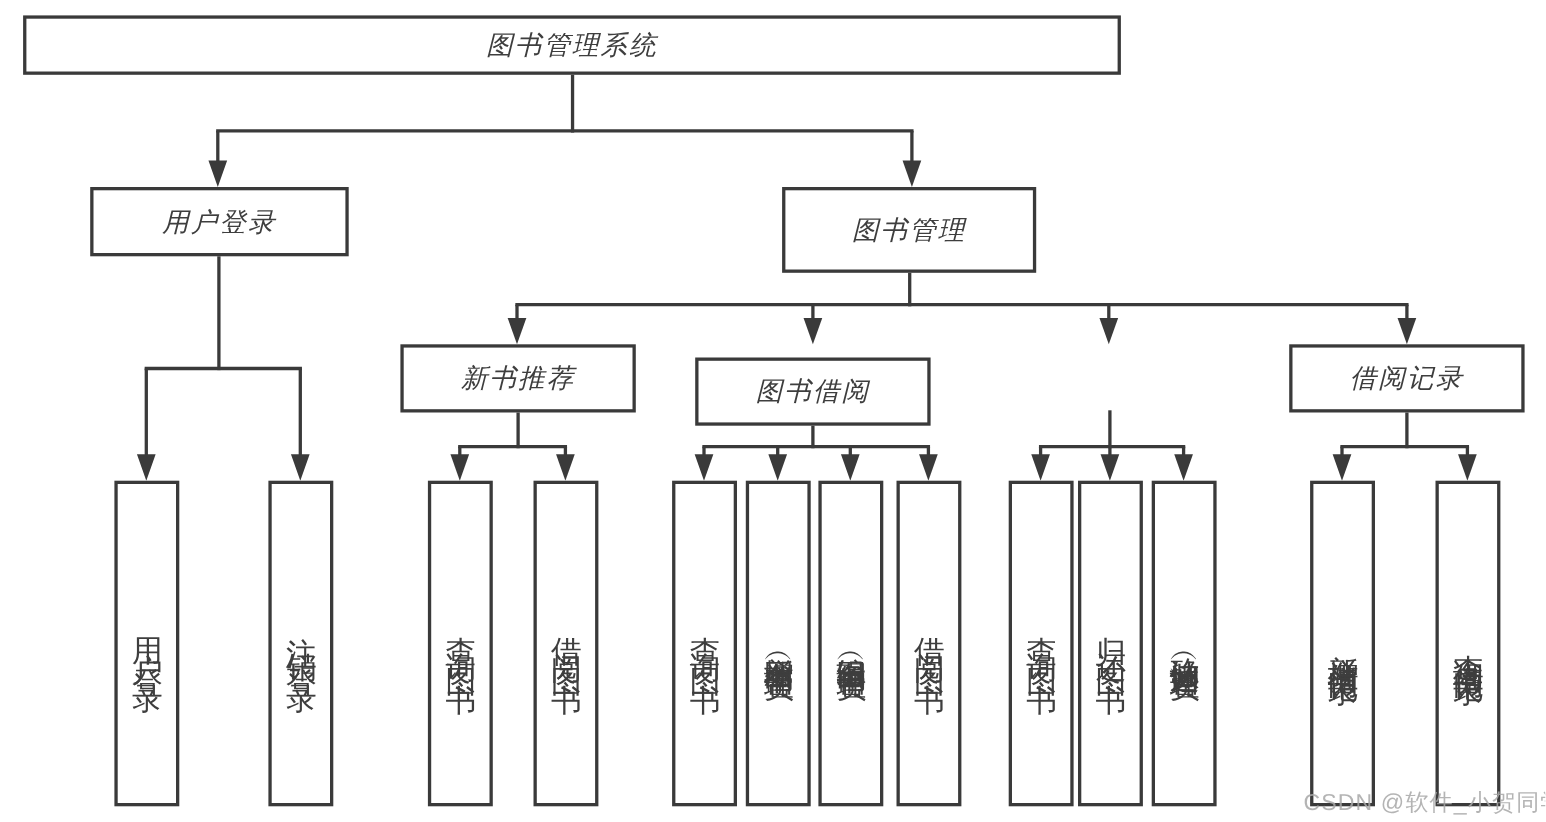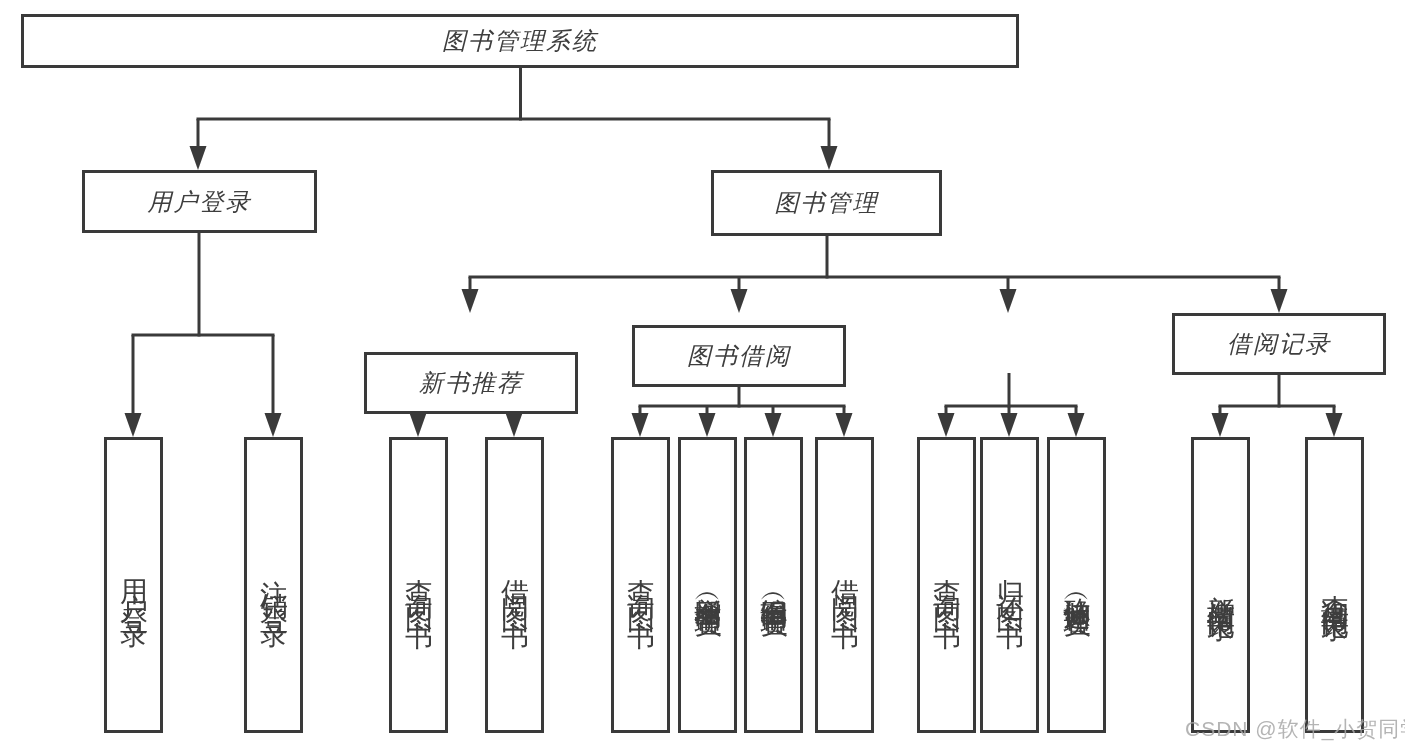--- a/index.html
+++ b/index.html
@@ -22,23 +22,23 @@
     position:absolute;
     box-sizing:border-box;
     border:3px solid var(--line);
     background:#fff;
     display:flex;align-items:center;justify-content:center;
     text-align:center;
   }
   .h-node{font-size:24px;letter-spacing:2px;white-space:nowrap;font-style:italic;}
   .root{left:21px;top:14px;width:998px;height:54px;}
   .l2a{left:82px;top:170px;width:235px;height:63px;}
-  .l2b{left:711px;top:170px;width:231px;height:66px;}
+  .l2b{left:711px;top:170px;width:231px;height:78px;}
   .l3{top:313px;width:214px;height:62px;}
-  .l3a{left:364px;margin-top:39px;} .l3b{left:632px;margin-top:12px;} .l3c{left:902px;} .l3d{left:1172px;}
+  .l3a{left:364px;} .l3b{left:632px;margin-top:12px;} .l3c{left:902px;} .l3d{left:1172px;}
   .leaf{
     top:437px;height:296px;width:59px;
     writing-mode:vertical-rl;text-orientation:mixed;
     font-size:28px;line-height:1;
   }
   .sp14{letter-spacing:14px;}
   .sp4{letter-spacing:4px;}
   .sp2{letter-spacing:2px;font-size:27px;}
   .watermark{
     position:absolute;left:1185px;top:715px;

